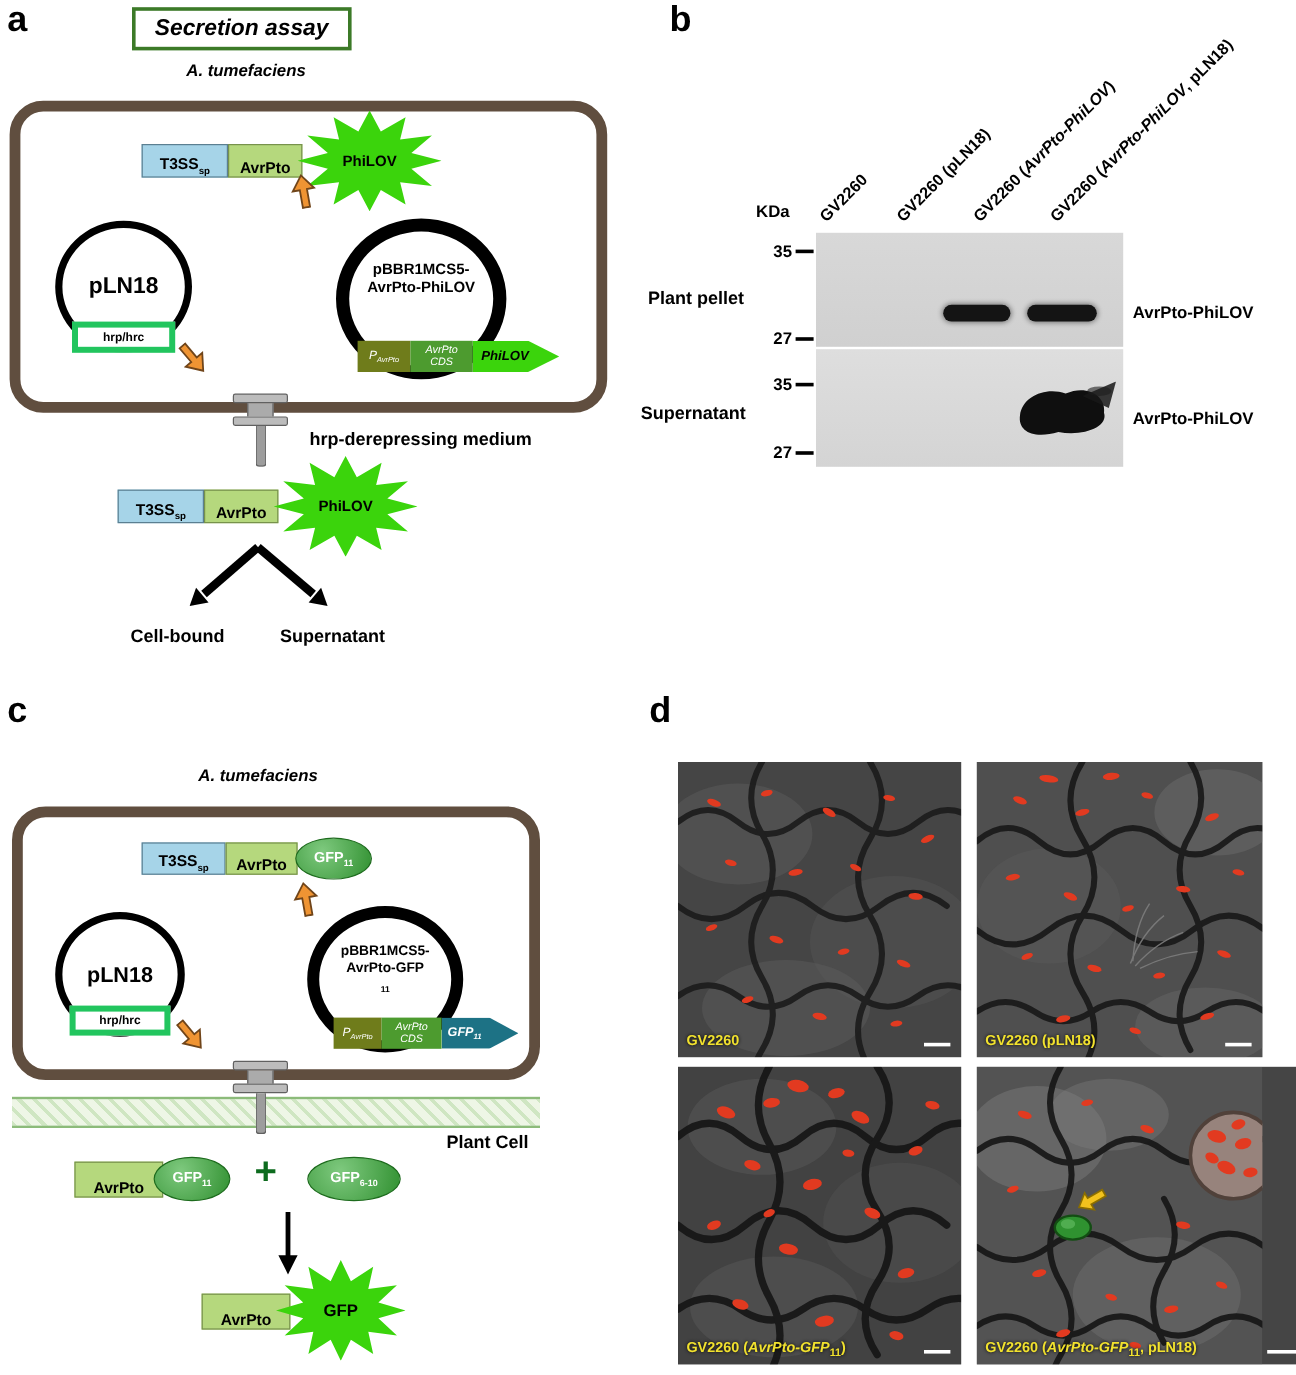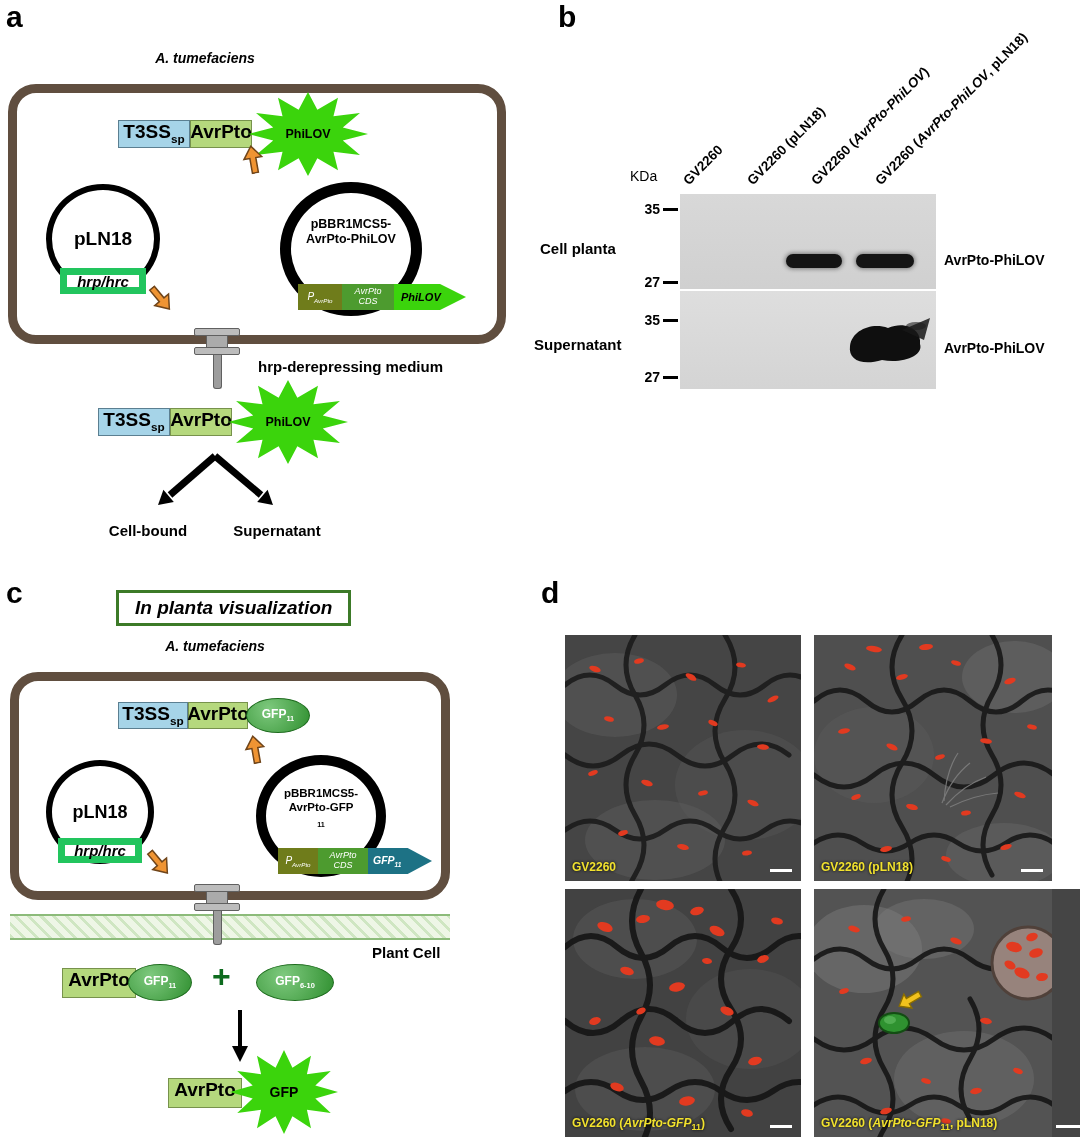--- a/index.html
+++ b/index.html
@@ -3,45 +3,45 @@
 <meta charset="utf-8">
 <style>
 *{margin:0;padding:0;box-sizing:border-box}
 html,body{background:#fff}
 body{width:1080px;height:1146px;font-family:"Liberation Sans",sans-serif;color:#000}
 #root{position:relative;width:1080px;height:1146px;background:#fff;overflow:hidden}
 .panel-letter{position:absolute;font-size:30px;font-weight:700}
 .title-box{position:absolute;border:3px solid #3c7a28;padding:4px 16px;font-size:19px;font-weight:700;font-style:italic;background:#fff;white-space:nowrap}
 .organism{position:absolute;font-size:14px;font-weight:700;font-style:italic;text-align:center}
 .bacterium{position:absolute;border:9px solid #604e3f;border-radius:28px;background:#fff}
-.gene-box{position:absolute;display:flex;align-items:flex-start;justify-content:center;font-size:19px;font-weight:700;border:1px solid #58585
+.gene-box{position:absolute;display:flex;align-items:flex-end;justify-content:center;font-size:13px;font-weight:700;border:1px solid #58585
 8}
 .t3ss{background:#a6d4e8;border:1px solid #5b7f91}
 .avrpto{background:#b5d87d;border:1px solid #77924c}
 .starburst{position:absolute;display:flex;align-items:center;justify-content:center;font-weight:700;background:#3bd40c;
 clip-path:polygon(100% 50%,79% 57.8%,93.3% 75%,71.2% 71.2%,75% 93.3%,57.8% 79%,50% 100%,42.2% 79%,25% 93.3%,28.8% 71.2%,6.7% 75%,21% 57.8%,0 50%,21% 42.2%,6.7% 25%,28.8% 28.8%,25% 6.7%,42.2% 21%,50% 0,57.8% 21%,75% 6.7%,71.2% 28.8%,93.3% 25%,79% 42.2%)}
 .plasmid{position:absolute;border-radius:50%;background:#fff;display:flex;justify-content:center;text-align:center;font-weight:700}
 .plasmid.center{align-items:center}
 .pname span{display:block;line-height:1.18}
-.locus-box{position:absolute;background:#fff;border:7px solid #22c55e;display:flex;align-items:center;justify-content:center;font-weight:700;font-style:italic;font-size:15px;z-index:5}
+.locus-box{position:absolute;background:#fff;border:5px solid #22c55e;display:flex;align-items:center;justify-content:center;font-weight:700;font-size:10px;z-index:5}
 .gene-arrow{position:absolute;display:flex;z-index:5;height:26px}
 .seg{display:flex;align-items:center;justify-content:center;color:#fff;text-align:center}
 .seg-prom{width:44px;background:#6f7c1b;font-size:10px;font-style:italic}
 .seg-cds{width:52px;background:#4d9b2f;font-size:9px;font-style:italic;flex-direction:column;line-height:1.1}
 .seg-arrow-green{display:flex;align-items:center;width:72px;background:#3bd40c;color:#000;clip-path:polygon(0 0,64% 0,100% 50%,64% 100%,0 100%);font-size:11px;font-weight:700;font-style:italic;padding-left:7px}
 .seg-arrow-teal{display:flex;align-items:center;width:64px;background:#1d7285;color:#fff;clip-path:polygon(0 0,62% 0,100% 50%,62% 100%,0 100%);font-size:10.5px;font-weight:700;font-style:italic;padding-left:5px}
 .orange-arrow{position:absolute}
 .injector{position:absolute;display:flex;flex-direction:column;align-items:center;z-index:6}
 .inj-cap{width:46px;height:8px;background:#bcbcbc;border:1.5px solid #606060;border-radius:2px}
 .inj-neck{width:22px;height:11px;background:#ababab;border-left:1.5px solid #606060;border-right:1.5px solid #606060}
 .inj-stem{width:9px;height:34px;background:#9d9d9d;border:1.5px solid #606060;border-top:none;border-radius:0 0 3px 3px}
 .medium-label{position:absolute;font-weight:700;font-size:15px;white-space:nowrap}
 .output-label{position:absolute;font-weight:700;font-size:15px;text-align:center}
 .svg-abs{position:absolute}
-.kda{position:absolute;font-weight:400;font-size:14px}
+.kda{position:absolute;font-weight:700;font-size:14px}
 .lane-label{position:absolute;top:166px;height:26px;line-height:26px;transform-origin:0 100%;transform:rotate(-45deg);white-space:nowrap;font-weight:700;font-size:13.5px}
 .lane-label i{font-style:italic}
 .blot{position:absolute}
 .blot1{background:linear-gradient(180deg,#d8d8d8,#d0d0d0)}
 .blot2{background:linear-gradient(180deg,#dedede,#d4d4d4)}
 .band{position:absolute;background:#141414;border-radius:7px;box-shadow:0 0 4px 1px rgba(10,10,10,.45)}
 .marker-num{position:absolute;font-weight:700;font-size:14px;width:26px;text-align:right}
 .marker-tick{position:absolute;height:3px;background:#000;width:15px}
 .row-label{position:absolute;font-weight:700;font-size:15px;white-space:nowrap}
 .band-label{position:absolute;font-weight:700;font-size:14px;white-space:nowrap}
@@ -56,20 +56,21 @@
 .scale-bar{position:absolute;right:9px;bottom:9px;width:22px;height:3px;background:#fff;z-index:3}
 sub{font-size:0.62em}
 .lbl{display:inline;white-space:nowrap}
 </style>
 </head>
 <body>
 
 <div id="root">
 
   <div class="panel-letter" style="left:6px;top:0">a</div>
+  <div class="title-box" style="left:110px;top:6px"><span>Secretion assay</span></div>
   <div class="organism" style="left:115px;top:50px;width:180px">A. tumefaciens</div>
 
   <div class="bacterium" style="left:8px;top:84px;width:498px;height:260px"></div>
 
   <div class="gene-box t3ss" style="left:118px;top:120px;width:72px;height:28px">
       <span class="lbl"><span>T3SS</span><sub>sp</sub></span>
     </div>
   <div class="gene-box avrpto" style="left:190px;top:120px;width:62px;height:28px">AvrPto</div>
   <div class="starburst" style="left:248px;top:92px;width:120px;height:84px;font-size:12.5px">PhiLOV</div>
 
@@ -130,40 +131,39 @@
   <div class="lane-label" style="left:823px"><span>GV2260 (</span><i>AvrPto-PhiLOV</i><span>)</span></div>
   <div class="lane-label" style="left:887px"><span>GV2260 (</span><i>AvrPto-PhiLOV</i><span>, pLN18)</span></div>
 
   <div class="kda" style="left:630px;top:168px">KDa</div>
 
   <div class="blot blot1" style="left:680px;top:194px;width:256px;height:95px"></div>
   <div class="marker-num" style="left:634px;top:201px">35</div>
   <div class="marker-tick" style="left:663px;top:208px"></div>
   <div class="marker-num" style="left:634px;top:274px">27</div>
   <div class="marker-tick" style="left:663px;top:281px"></div>
-  <div class="row-label" style="left:540px;top:240px">Cell planta</div>
+  <div class="row-label" style="left:540px;top:240px">Plant pellet</div>
   <div class="band" style="left:786px;top:254px;width:56px;height:14px"></div>
   <div class="band" style="left:856px;top:254px;width:58px;height:14px"></div>
   <div class="band-label" style="left:944px;top:252px">AvrPto-PhiLOV</div>
 
   <div class="blot blot2" style="left:680px;top:291px;width:256px;height:98px"></div>
   <div class="marker-num" style="left:634px;top:312px">35</div>
   <div class="marker-tick" style="left:663px;top:319px"></div>
   <div class="marker-num" style="left:634px;top:369px">27</div>
   <div class="marker-tick" style="left:663px;top:376px"></div>
   <div class="row-label" style="left:534px;top:336px">Supernatant</div>
   <svg class="svg-abs" style="left:844px;top:318px" width="88" height="54" viewBox="0 0 88 54">
     <path d="M6,28 C8,12 28,4 44,10 C62,2 78,12 76,26 C80,38 58,46 38,42 C18,48 4,42 6,28 Z" fill="#0f0f0f"></path>
     <path d="M58,12 L86,0 L80,22 Z" fill="#181818" opacity="0.85"></path>
     <ellipse cx="72" cy="8" rx="10" ry="4" fill="#1c1c1c" opacity="0.6"></ellipse>
   </svg>
   <div class="band-label" style="left:944px;top:340px">AvrPto-PhiLOV</div>
 
   <div class="panel-letter" style="left:6px;top:576px">c</div>
-  <div class="title-box" style="left:116px;top:590px"><span>In planta visualization</span></div>
   <div class="organism" style="left:125px;top:638px;width:180px">A. tumefaciens</div>
 
   <div class="bacterium" style="left:10px;top:672px;width:440px;height:228px"></div>
 
   <div class="gene-box t3ss" style="left:118px;top:702px;width:70px;height:27px">
       <span class="lbl"><span>T3SS</span><sub>sp</sub></span>
     </div>
   <div class="gene-box avrpto" style="left:188px;top:702px;width:60px;height:27px">AvrPto</div>
   <div class="gfp-ellipse" style="left:246px;top:698px;width:64px;height:35px">
       <span class="lbl"><span>GFP</span><sub>11</sub></span>

